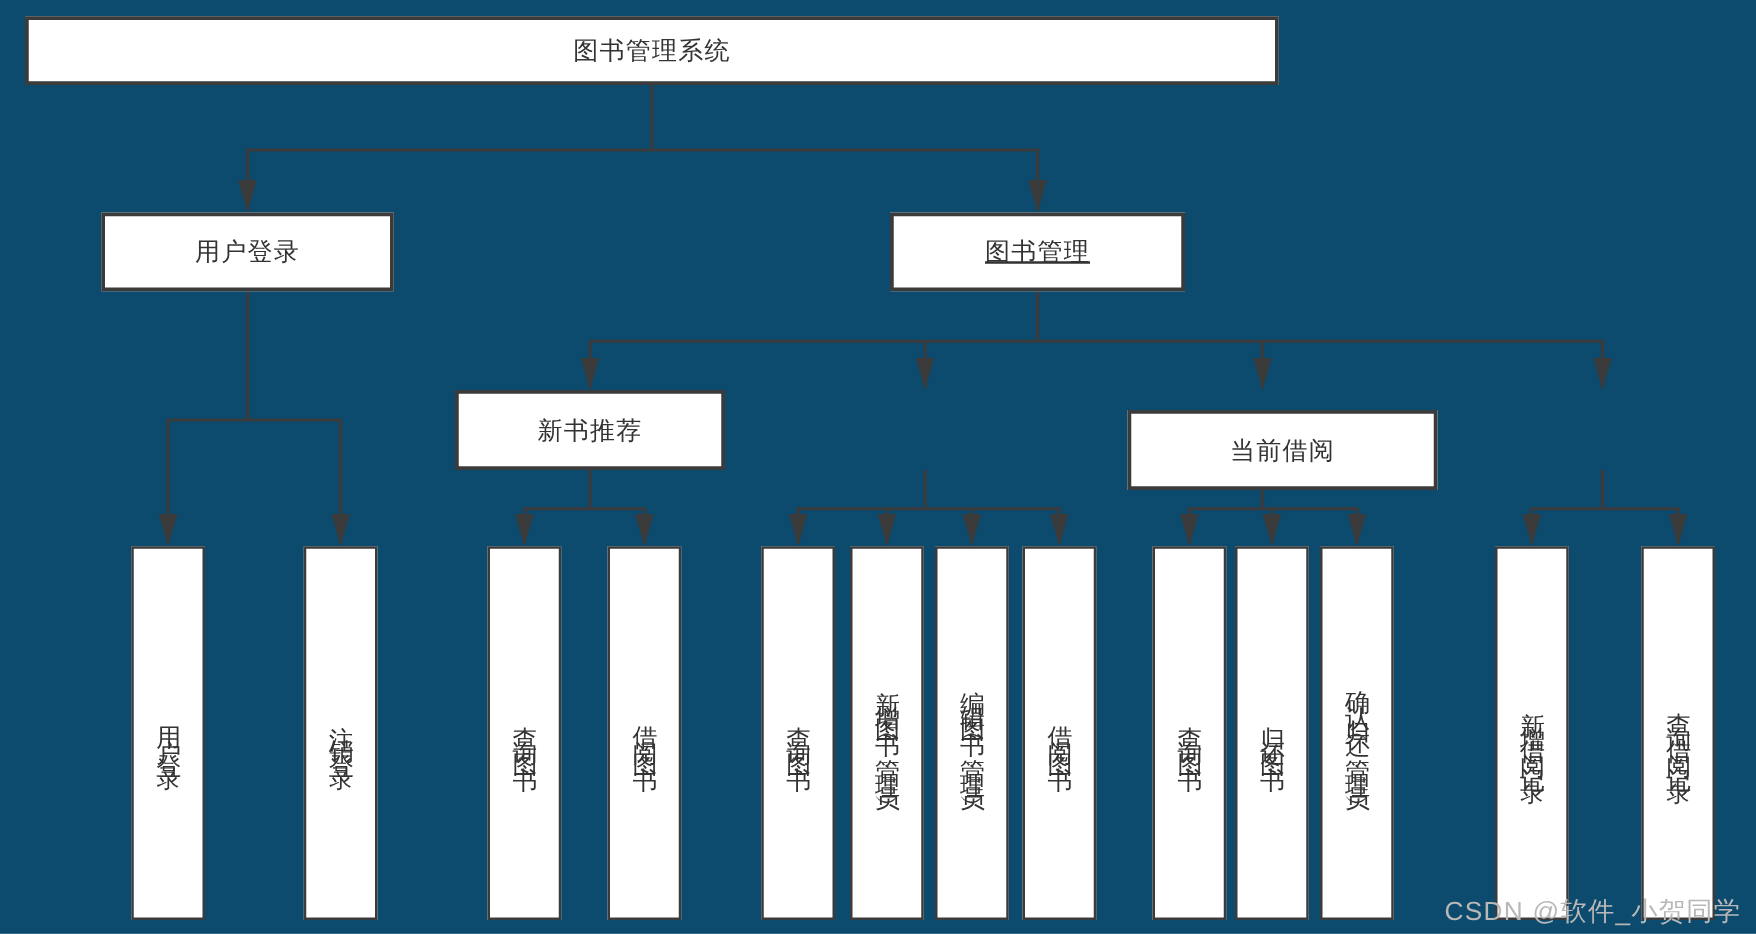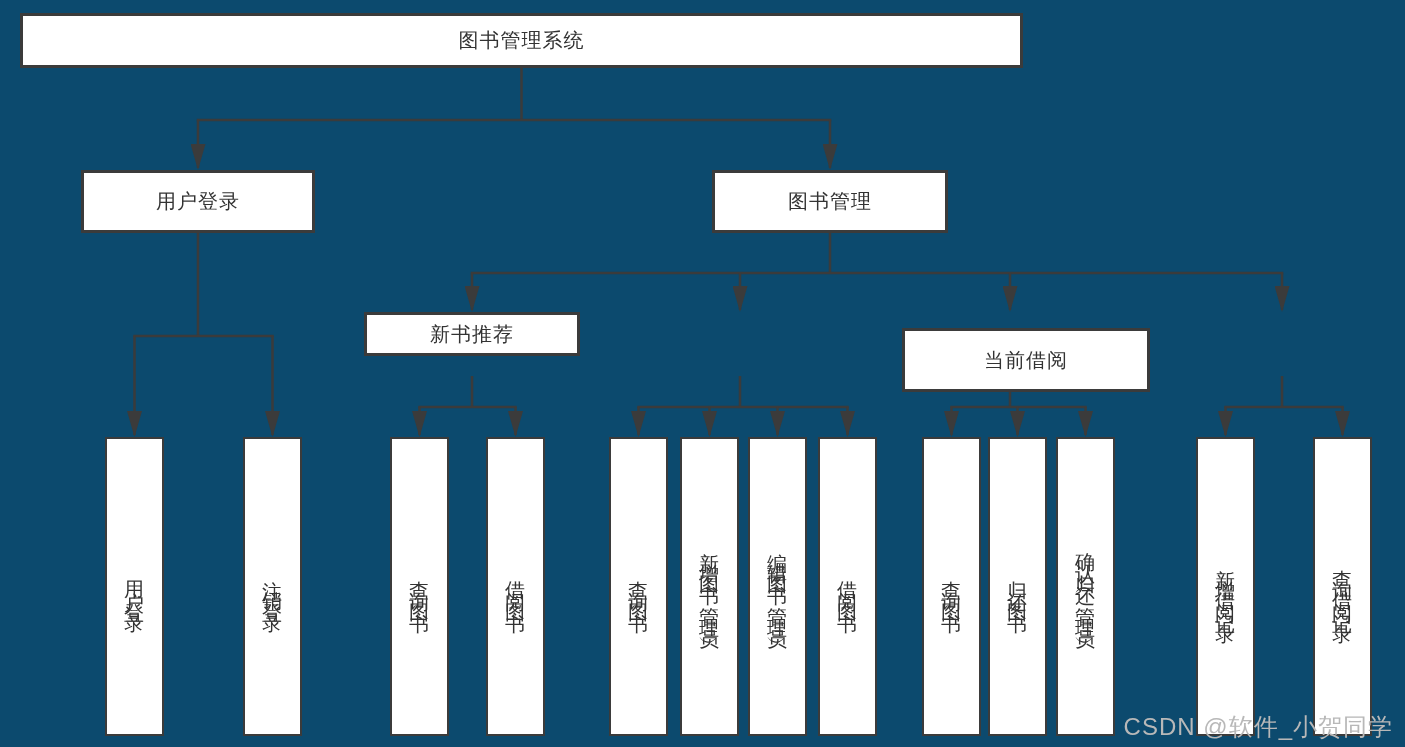--- a/index.html
+++ b/index.html
@@ -41,21 +41,21 @@
     font-size: 20px;
     writing-mode: vertical-rl;
     text-orientation: mixed;
     letter-spacing: 11px;
     line-height: 1;
   }
   .watermark {
     position: absolute;
     right: 12px;
     bottom: 4px;
-    font-size: 24px;
+    font-size: 21px;
     color: #b8b8b8;
     letter-spacing: 1px;
     z-index: 5;
     white-space: nowrap;
   }
 </style>
 </head>
 <body>
 
 <div class="stage">
@@ -118,23 +118,23 @@
       <path d="M1282 376 V407"></path>
       <path d="M1225.5 407 H1342.5" stroke-linecap="square"></path>
       <path d="M1225.5 407 V435" marker-end="url(#ah)"></path>
       <path d="M1342.5 407 V435" marker-end="url(#ah)"></path>
     </g>
   </svg>
 
   <div class="box h" style="left:20px; top:13px; width:1003px; height:55px;">图书管理系统</div>
 
   <div class="box h" style="left:81px; top:170px; width:234px; height:63px;">用户登录</div>
-  <div class="box h" style="left:712px; top:170px; width:236px; height:63px;">图书管理</div>
+  <div class="box h" style="left:712px; top:170px; width:236px; height:63px;text-decoration:underline;">图书管理</div>
 
-  <div class="box h" style="left:364px; top:312px; width:216px; height:44px;">新书推荐</div>
+  <div class="box h" style="left:364px; top:312px; width:216px; height:64px;">新书推荐</div>
   <div class="box h" style="left:902px; top:328px; width:248px; height:64px;">当前借阅</div>
 
   <div class="box v" style="left:105px; top:437px; width:59px; height:299px;">用户登录</div>
   <div class="box v" style="left:243px; top:437px; width:59px; height:299px;">注销登录</div>
 
   <div class="box v" style="left:390px; top:437px; width:59px; height:299px;">查询图书</div>
   <div class="box v" style="left:486px; top:437px; width:59px; height:299px;">借阅图书</div>
 
   <div class="box v" style="left:609px; top:437px; width:59px; height:299px;">查询图书</div>
   <div class="box v" style="left:680px; top:437px; width:59px; height:299px;">新增图书（管理员）</div>

